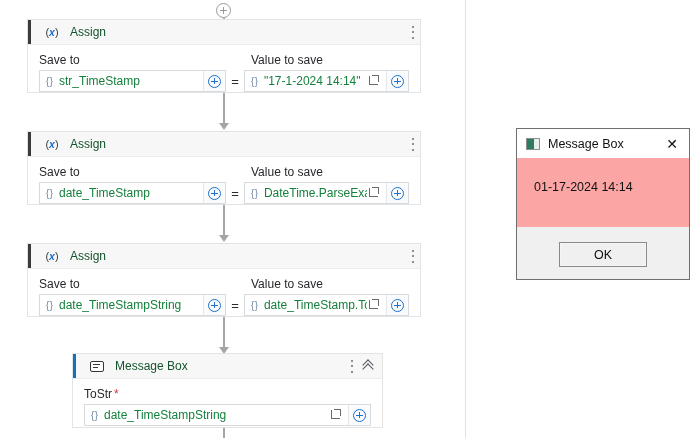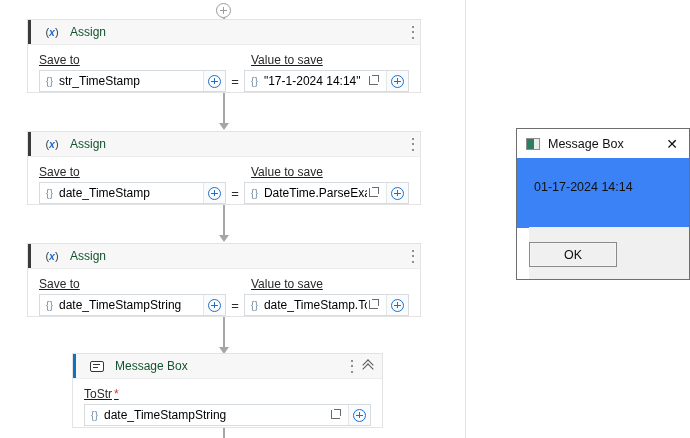--- a/index.html
+++ b/index.html
@@ -184,21 +184,20 @@
   .chevron-icon::before { top: 2px; }
   .chevron-icon::after  { top: 6px; }
 
   
   .card-body {
     padding: 8px 11px 10px 11px;
   }
   .field-labels {
     display: flex;
     margin-bottom: 3px;
-    text-decoration: underline;
   }
   .field-label {
     font-size: 12px;
     color: #26282b;
     white-space: nowrap;
   }
   .field-label .req {
     color: #cc3b3b;
     margin-left: 2px;
   }
@@ -220,21 +219,21 @@
     flex: none;
     width: 19px;
     text-align: center;
     font-size: 11px;
     color: #7b93ad;
     font-family: "Liberation Sans", sans-serif;
   }
   .expr-text {
     flex: 1 1 auto;
     font-size: 12px;
-    color: #000000;
+    color: #15803d;
     white-space: nowrap;
     overflow: hidden;
     padding-right: 2px;
   }
   .expand-icon {
     flex: none;
     width: 16px; height: 14px;
     position: relative;
     margin-right: 3px;
     cursor: pointer;
@@ -344,39 +343,38 @@
     display: flex;
     align-items: center;
     justify-content: center;
     font-size: 14px;
     color: #111;
     cursor: pointer;
     line-height: 1;
   }
   .dialog-content {
     height: 70px;
-    background: #3b82f6;
+    background: #fca5a5;
     padding: 22px 0 0 17px;
     box-sizing: border-box;
   }
   .dialog-message {
     font-size: 12.5px;
     color: #111111;
     white-space: nowrap;
   }
   .dialog-footer {
     position: absolute;
     left: 0; right: 0; bottom: 0;
     height: 51px;
     background: #f0f0f0;
     border-top: 1px solid #f0f0f0;
     display: flex;
     align-items: center;
-    justify-content: flex-start;
-    margin-left: 12px;
+    justify-content: center;
   }
   .dialog-ok-button {
     width: 88px;
     height: 25px;
     background: #f0f0f0;
     border: 1px solid #8a8a8a;
     box-shadow: inset 0 0 0 1px #f5f5f5;
     font-size: 12.5px;
     color: #0c0c0c;
     font-family: "Liberation Sans", sans-serif;

